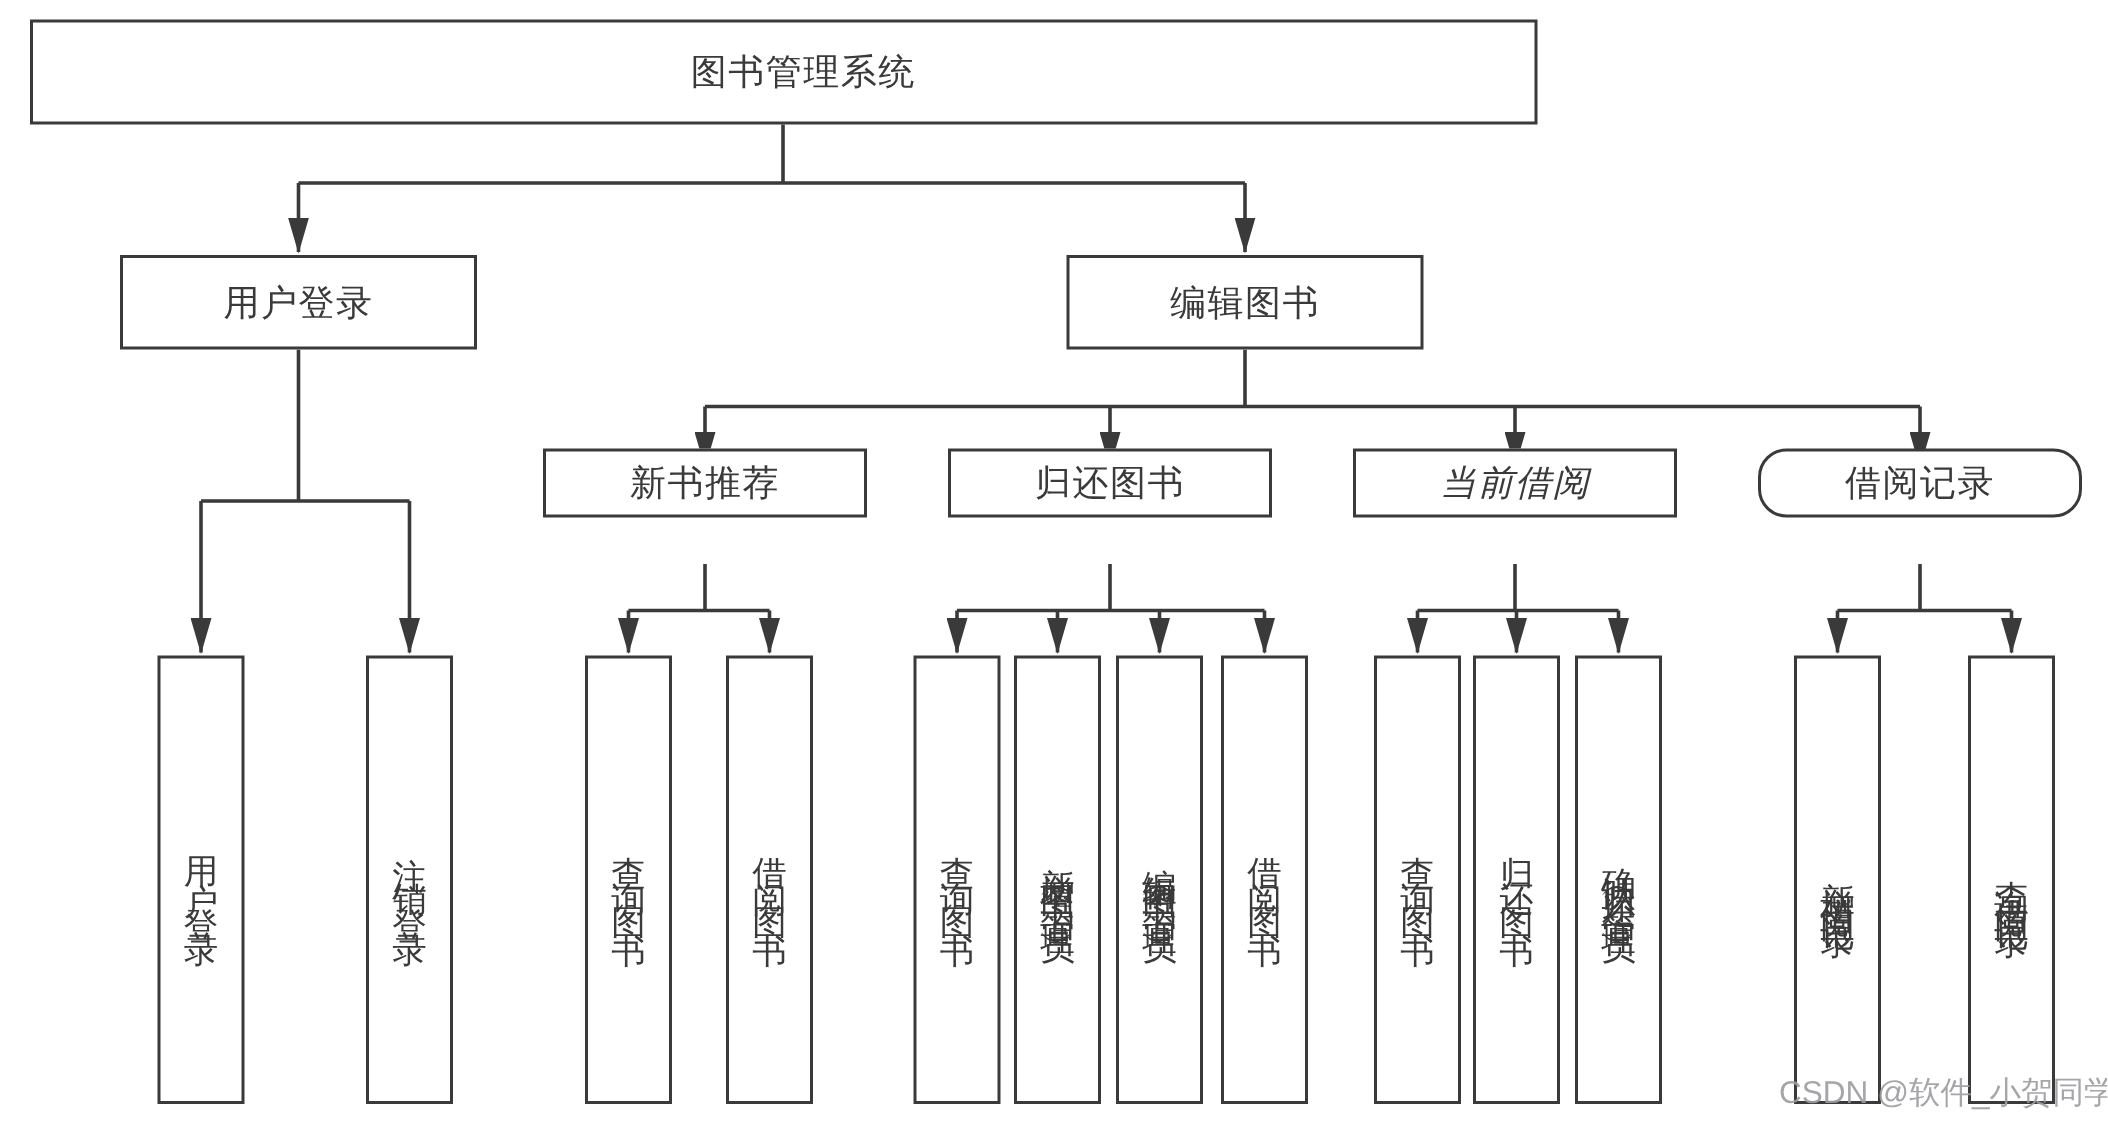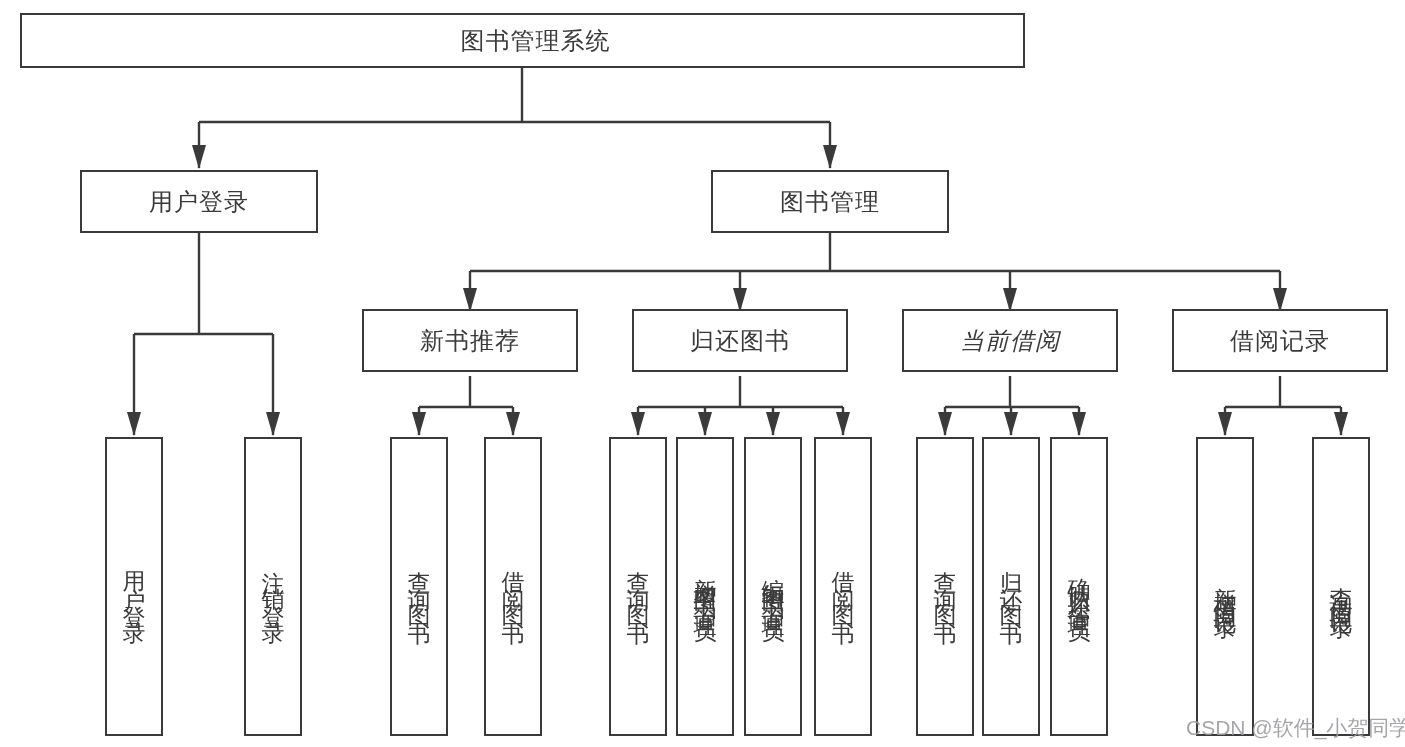--- a/index.html
+++ b/index.html
@@ -30,23 +30,23 @@
     border: 2.5px solid #3a3a3a;
     display: flex;
     align-items: center;
     justify-content: center;
     color: #3a3a3a;
     font-size: 24px;
     letter-spacing: 1px;
     white-space: nowrap;
     z-index: 2;
   }
-  .node.lvl1 { left: 20px;  top: 13px;  width: 1005px; height: 55px; padding-left: 26px; }
+  .node.lvl1 { left: 20px;  top: 13px;  width: 1005px; height: 70px; padding-left: 26px; }
   .node.lvl2 { height: 63px; top: 170px; width: 238px; }
-  .node.lvl3 { height: 63px; top: 309px; width: 216px; }
+  .node.lvl3 { height: 46px; top: 299px; width: 216px; }
 
   .leaf {
     position: absolute;
     box-sizing: border-box;
     top: 437px;
     width: 58px;
     height: 299px;
     background: #ffffff;
     border: 2.5px solid #3a3a3a;
     display: flex;
@@ -121,33 +121,33 @@
   </svg>
 
   <div class="node lvl1">
     <span>图书管理系统</span>
   </div>
 
   <div class="node lvl2" style="left:80px;">
     <span>用户登录</span>
   </div>
   <div class="node lvl2" style="left:711px;">
-    <span>图书管理</span>
+    <span>编辑图书</span>
   </div>
 
   <div class="node lvl3" style="left:362px;">
     <span>新书推荐</span>
   </div>
   <div class="node lvl3" style="left:632px;">
     <span>归还图书</span>
   </div>
   <div class="node lvl3" style="left:902px;font-style:italic;">
     <span>当前借阅</span>
   </div>
-  <div class="node lvl3" style="left:1172px;">
+  <div class="node lvl3" style="left:1172px;border-radius:19px;">
     <span>借阅记录</span>
   </div>
 
   <div class="leaf" style="left:105px;">
     <span class="v-label airy">用户登录</span>
   </div>
   <div class="leaf" style="left:244px;">
     <span class="v-label airy">注销登录</span>
   </div>
 

